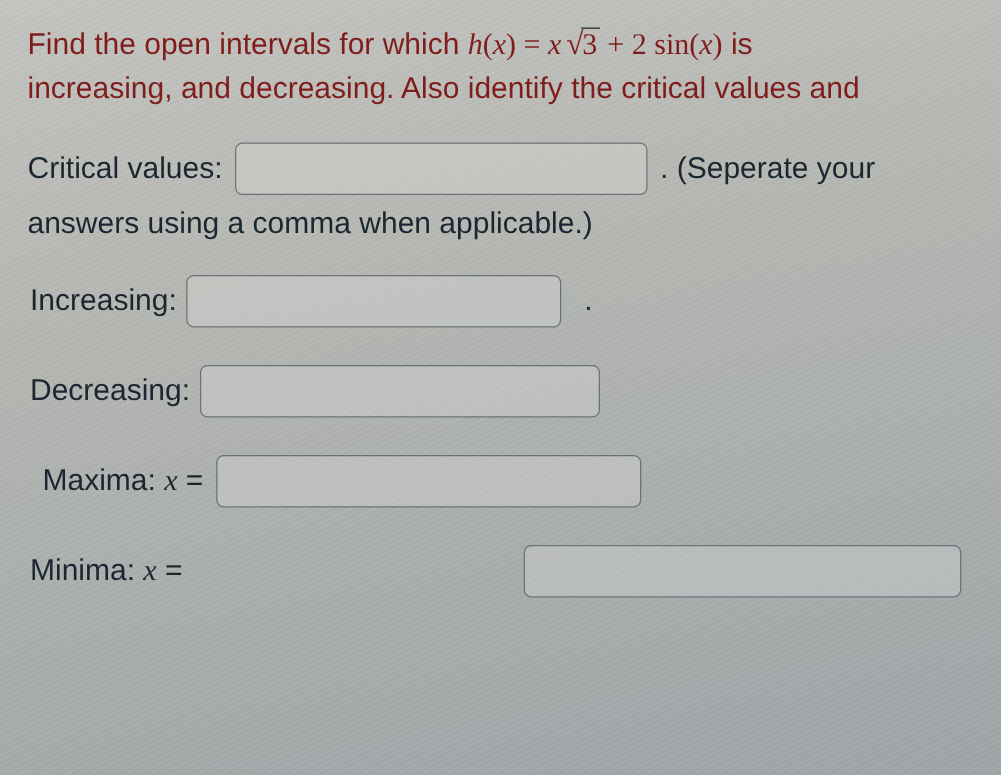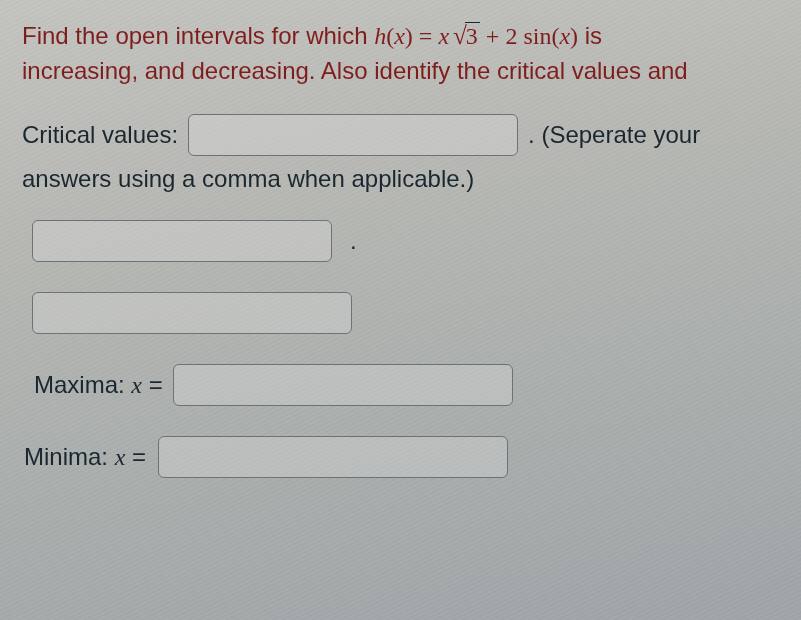--- a/index.html
+++ b/index.html
@@ -94,21 +94,21 @@
     .w-minima { width: 350px; margin-left: 12px; }
     .note-line {
       font-size: 24px;
       line-height: 1.4;
       margin-top: -24px;
       margin-bottom: 25px;
     }
     .increasing-row { margin-left: 2px; }
     .decreasing-row { margin-left: 2px; }
     .maxima-row { margin-left: 12px; font-family: -apple-system, sans-serif;}
-    .minima-row { margin-left: 2px; margin-bottom: 10px;}
+    .minima-row { margin-left: 2px; margin-bottom: 10px; justify-content: space-between;}
     .dot { margin-left: 8px; font-size: 24px; }
   </style>
 </head>
 <body>
 
 <div class="content">
 
   <div class="question-text">
     <span>Find the open intervals for which </span><span class="math-var">h</span><span class="math-func">(</span><span class="math-var">x</span><span class="math-func">) = </span><span class="math-var">x</span><span class="sqrt"><span class="radicand math-func">3</span></span><span class="math-func"> + 2 </span><span class="math-func">sin</span><span class="math-func">(</span><span class="math-var">x</span><span class="math-func">)</span><span> is</span><br>
     <span>increasing, and decreasing. Also identify the critical values and</span><br>
@@ -116,25 +116,27 @@
 
   <div class="row">
     <span class="label">Critical values:</span>
     <input type="text" class="input-box w-critical" value="" style="">
     <span>. (Seperate your</span>
   </div>
 
   <div class="note-line">answers using a comma when applicable.)</div>
 
   <div class="row increasing-row">
+    <span class="label">Increasing:</span>
     <input type="text" class="input-box w-increasing" value="" style="">
     <span class="dot">.</span>
   </div>
 
   <div class="row decreasing-row">
+    <span class="label">Decreasing:</span>
     <input type="text" class="input-box w-decreasing" value="" style="">
   </div>
 
   <div class="row maxima-row">
     <span class="label"><span>Maxima: </span><span class="math-var">x</span><span> =</span></span>
     <input type="text" class="input-box w-maxima" value="" style="">
   </div>
 
   <div class="row minima-row">
     <span class="label"><span>Minima: </span><span class="math-var">x</span><span> =</span></span>

